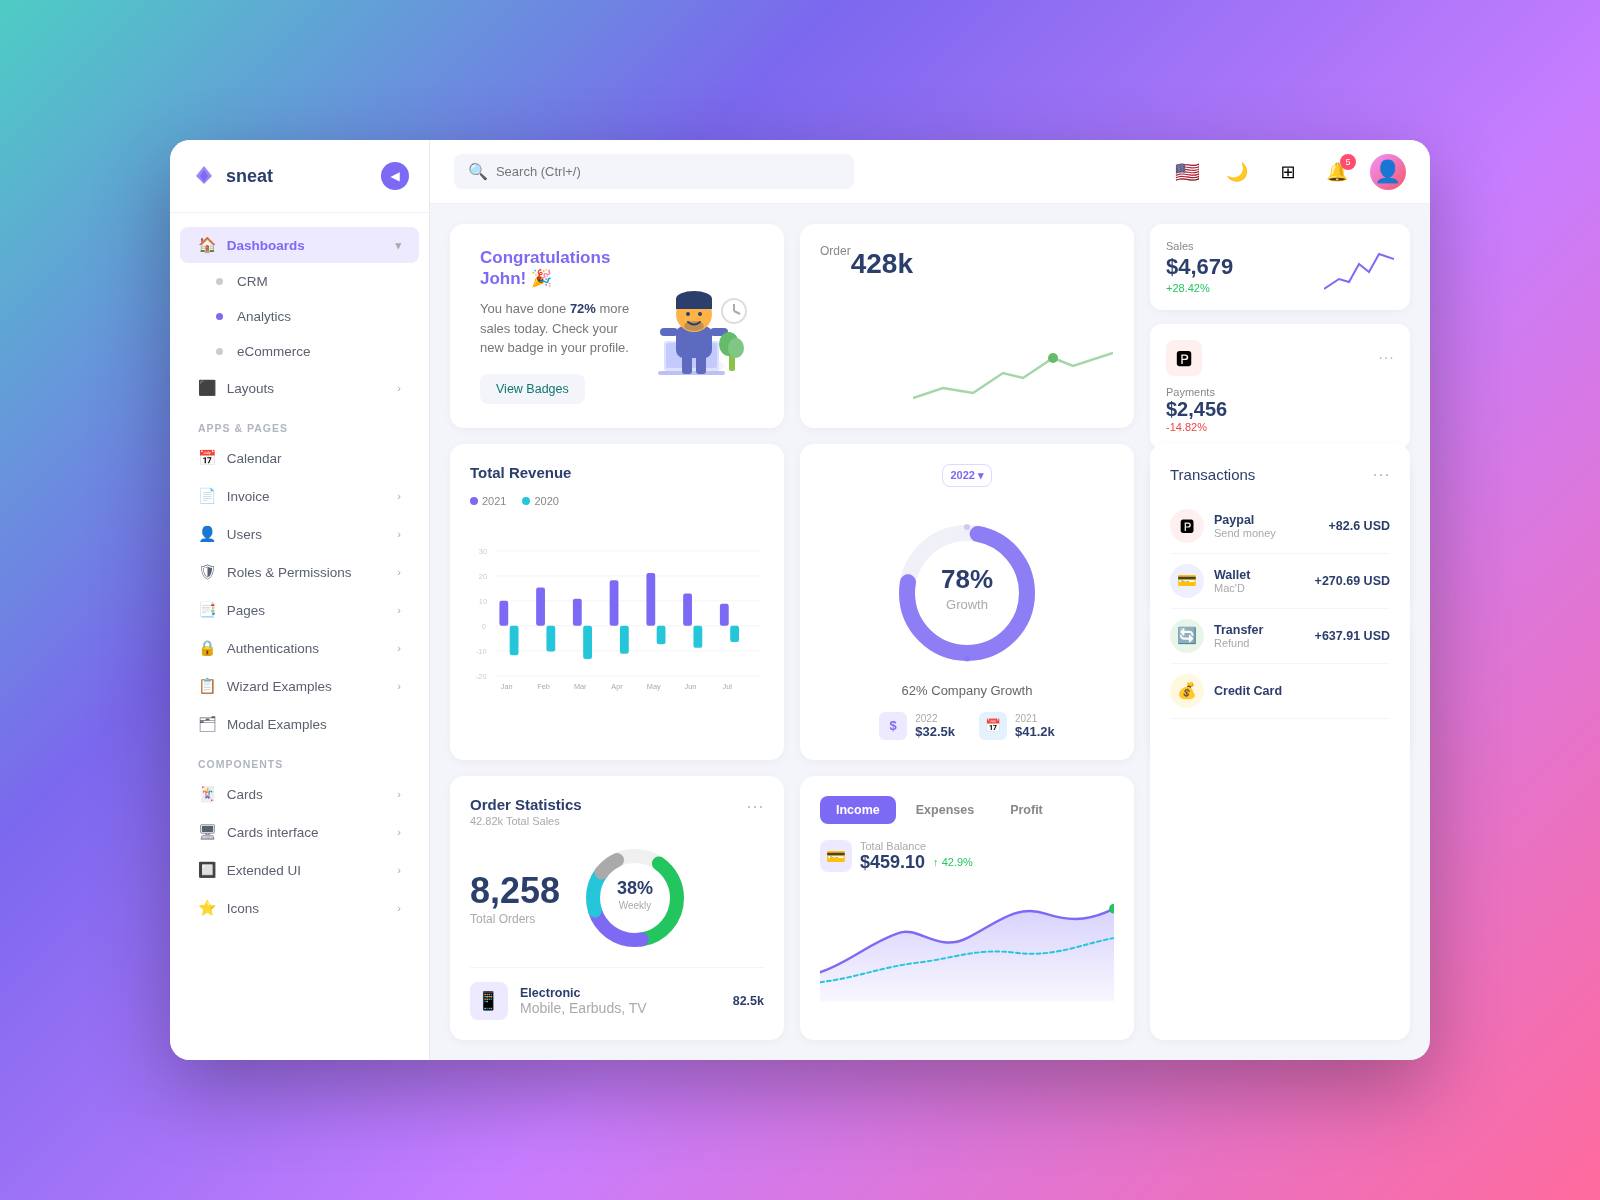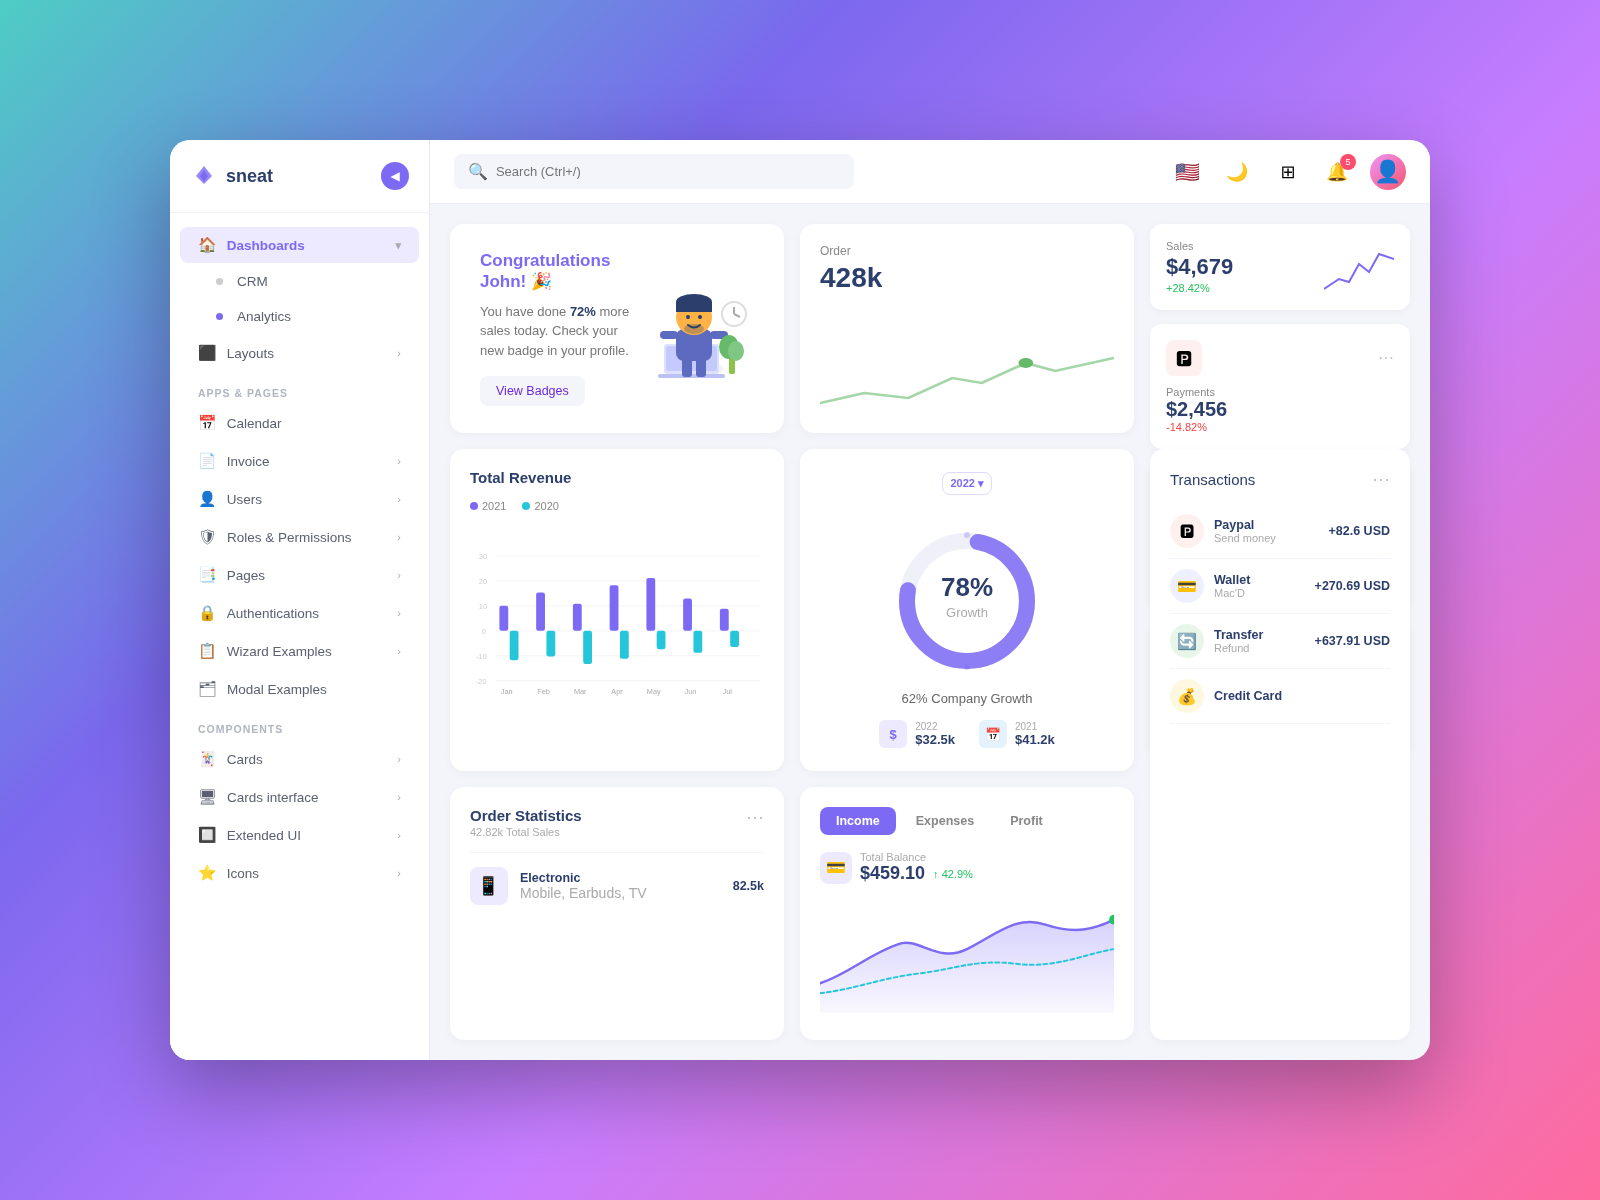--- a/index.html
+++ b/index.html
@@ -199,37 +199,37 @@
       margin-bottom: 10px;
     }
     .welcome-text p { font-size: 13px; color: #777; margin-bottom: 16px; line-height: 1.5; }
     .welcome-text p strong { color: #2c3e6b; }
     .view-badges-btn {
       background: #f4f5fb;
       border: none;
       border-radius: 8px;
       padding: 8px 16px;
       font-size: 12.5px;
-      color: #6d28d9;
+      color: #0f766e;
       cursor: pointer;
       font-weight: 500;
     }
     .welcome-img {
       width: 140px;
       display: flex;
       align-items: center;
       justify-content: center;
     }
 
     
     .order-card {
       grid-column: 2;
       grid-row: 1;
       display: flex;
-      flex-direction: column;
+      flex-direction: row;
     }
     .sales-mini-card {
       background: #fff;
       border-radius: 12px;
       padding: 16px;
       box-shadow: 0 2px 10px rgba(0,0,0,0.04);
     }
 
     
     .revenue-card {
@@ -375,20 +375,24 @@
         <span>Dashboards</span>
         <span class="nav-arrow">▾</span>
       </div>
       <div class="nav-item" style="padding-left:36px;">
         <span class="nav-dot gray"></span>
         <span>CRM</span>
       </div>
       <div class="nav-item" style="padding-left:36px;">
         <span class="nav-dot blue"></span>
         <span>Analytics</span>
+      </div>
+      <div class="nav-item" style="padding-left:36px;">
+        <span class="nav-dot gray"></span>
+        <span>eCommerce</span>
       </div>
       <div class="nav-item">
         <span class="nav-icon">⬛</span>
         <span>Layouts</span>
         <span class="nav-arrow">›</span>
       </div>
 
       <div class="section-label">APPS &amp; PAGES</div>
 
       <div class="nav-item">
@@ -712,20 +716,38 @@
       </div>
 
       <div class="card order-stats-card" style="grid-column:1;grid-row:3;">
         <div class="order-stats-header">
           <div>
             <div class="order-stats-title">Order Statistics</div>
             <div class="order-stats-sub">42.82k Total Sales</div>
           </div>
           <span class="three-dots">···</span>
         </div>
+        <div class="order-stats-body">
+          <div>
+            <div class="order-count">8,258</div>
+            <div class="order-label">Total Orders</div>
+          </div>
+
+          <div>
+            <svg width="110" height="110" viewBox="0 0 110 110">
+              <circle cx="55" cy="55" r="42" fill="none" stroke="#f0f0f0" stroke-width="14"></circle>
+              <circle cx="55" cy="55" r="42" fill="none" stroke="#22c55e" stroke-width="14" stroke-dasharray="100 164" stroke-dashoffset="41" stroke-linecap="round"></circle>
+              <circle cx="55" cy="55" r="42" fill="none" stroke="#7c6af5" stroke-width="14" stroke-dasharray="60 204" stroke-dashoffset="-59" stroke-linecap="round"></circle>
+              <circle cx="55" cy="55" r="42" fill="none" stroke="#26c6da" stroke-width="14" stroke-dasharray="40 224" stroke-dashoffset="-119" stroke-linecap="round"></circle>
+              <circle cx="55" cy="55" r="42" fill="none" stroke="#aaa" stroke-width="14" stroke-dasharray="20 244" stroke-dashoffset="-159" stroke-linecap="round"></circle>
+              <text x="55" y="51" text-anchor="middle" font-size="18" font-weight="700" fill="#2c3e6b">38%</text>
+              <text x="55" y="66" text-anchor="middle" font-size="10" fill="#aaa">Weekly</text>
+            </svg>
+          </div>
+        </div>
 
         <div class="electronic-item">
           <div class="electronic-icon">📱</div>
           <div class="electronic-info">
             <div class="electronic-name">Electronic</div>
             <div class="electronic-sub">Mobile, Earbuds, TV</div>
           </div>
           <div class="electronic-val">82.5k</div>
         </div>
       </div>

